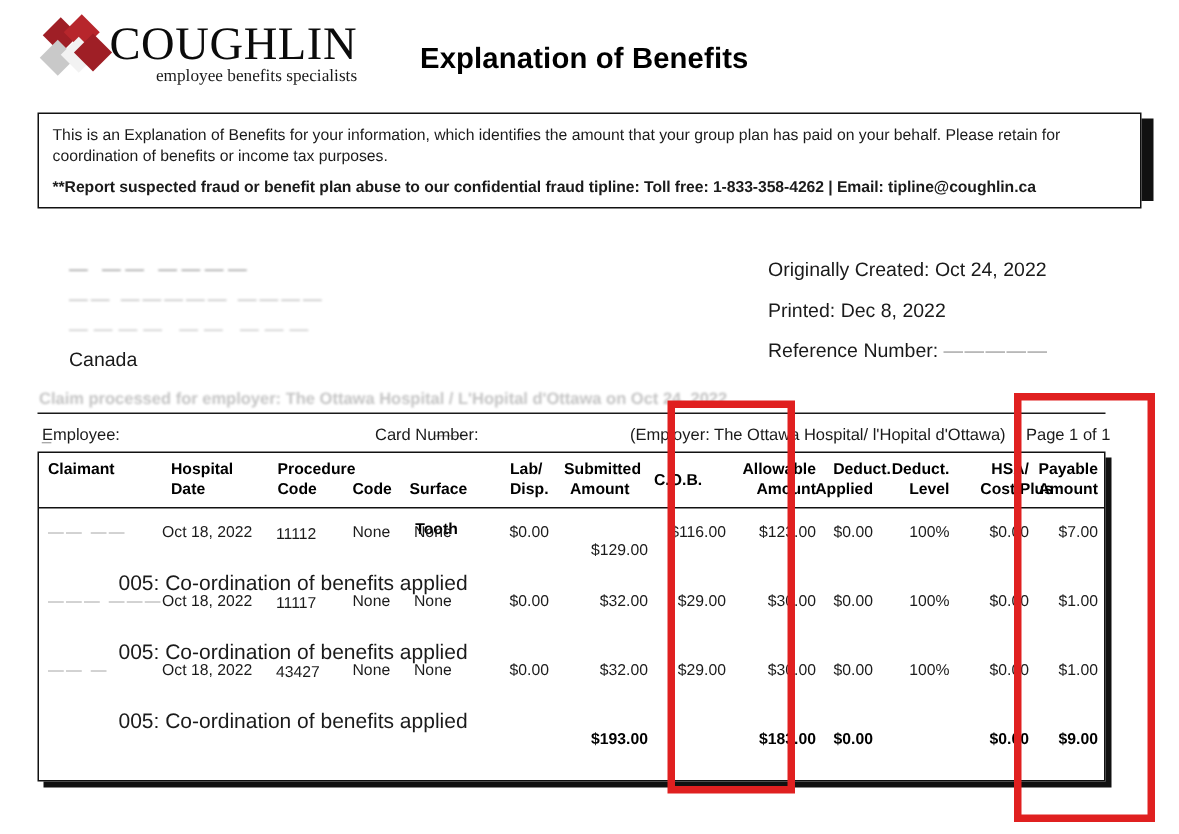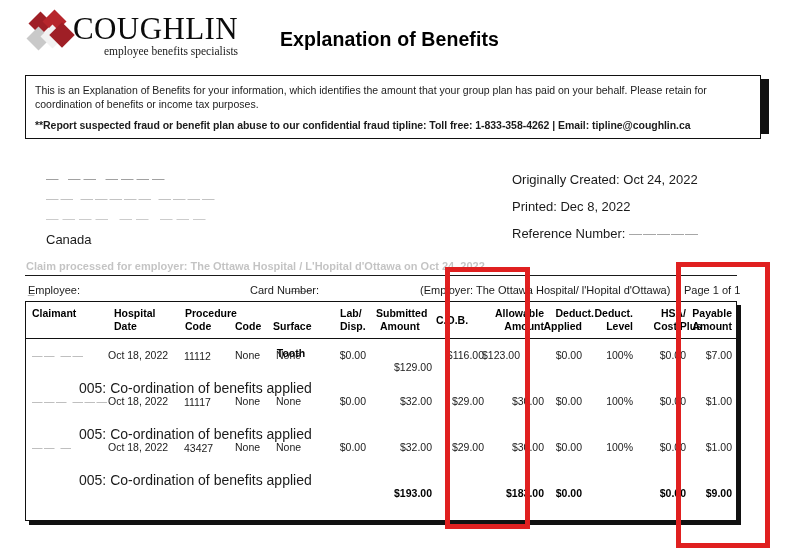--- a/index.html
+++ b/index.html
@@ -386,21 +386,21 @@
 
   <div class="trow">
     <div class="cell cell-claimant" style="left:6px;">—— ——</div>
     <div class="cell" style="left:82px;">Oct 18, 2022</div>
     <div class="cell cell-proc" style="left:158px;top:10px;">11112</div>
     <div class="cell" style="left:209px;">None</div>
     <div class="cell" style="left:250px;">None</div>
     <div class="cell cell-r" style="left:292px;width:48px;">$0.00</div>
     <div class="cell cell-r" style="left:348px;width:58px;margin-top:12px;">$129.00</div>
     <div class="cell cell-r" style="left:400px;width:58px;">$116.00</div>
-    <div class="cell cell-r" style="left:428px;width:66px;">$123.00</div>
+    <div class="cell cell-r" style="left:452px;width:66px;">$123.00</div>
     <div class="cell cell-r" style="left:498px;width:58px;">$0.00</div>
     <div class="cell cell-r" style="left:551px;width:56px;">100%</div>
     <div class="cell cell-r" style="left:600px;width:60px;">$0.00</div>
     <div class="cell cell-r" style="left:638px;width:68px;">$7.00</div>
     <div class="note">005: Co-ordination of benefits applied</div>
   </div>
 
   <div class="trow">
     <div class="cell cell-claimant" style="left:6px;">——— ———</div>
     <div class="cell" style="left:82px;">Oct 18, 2022</div>

